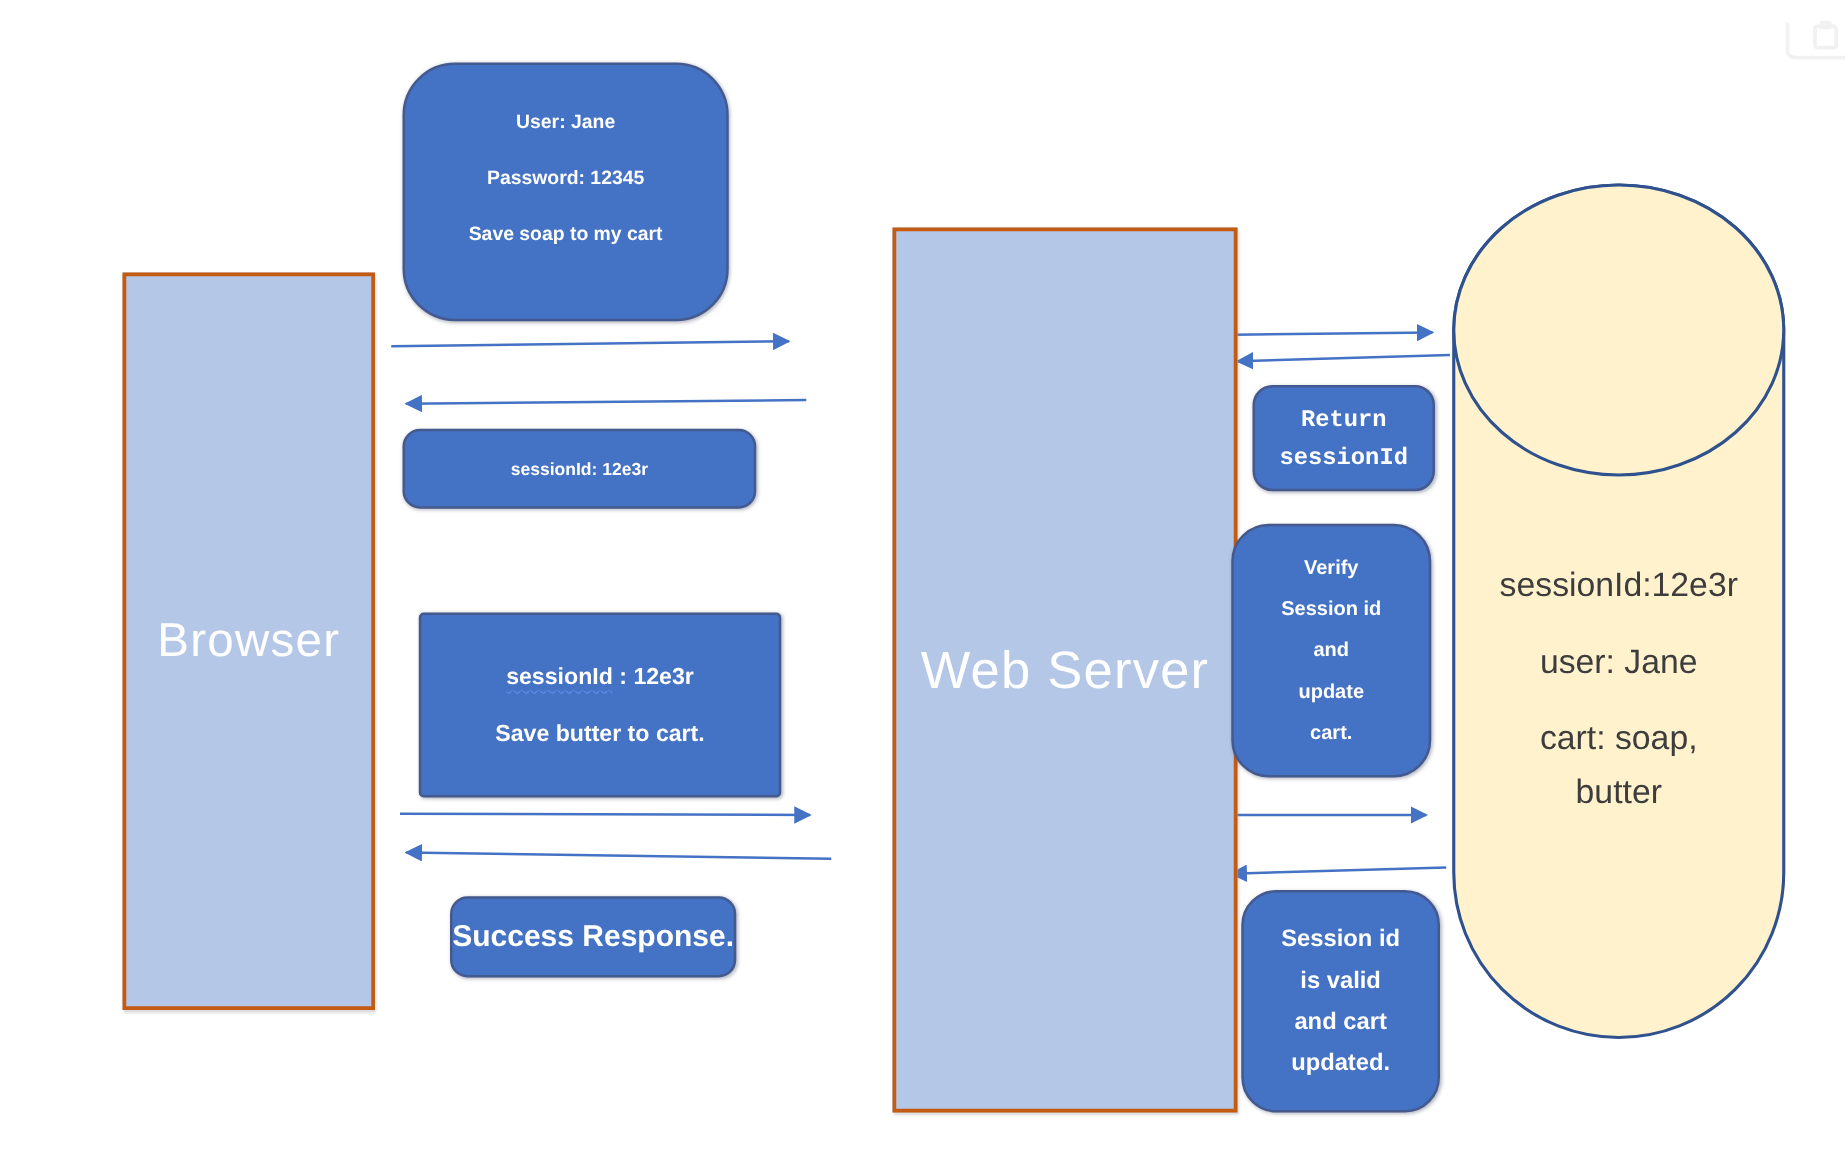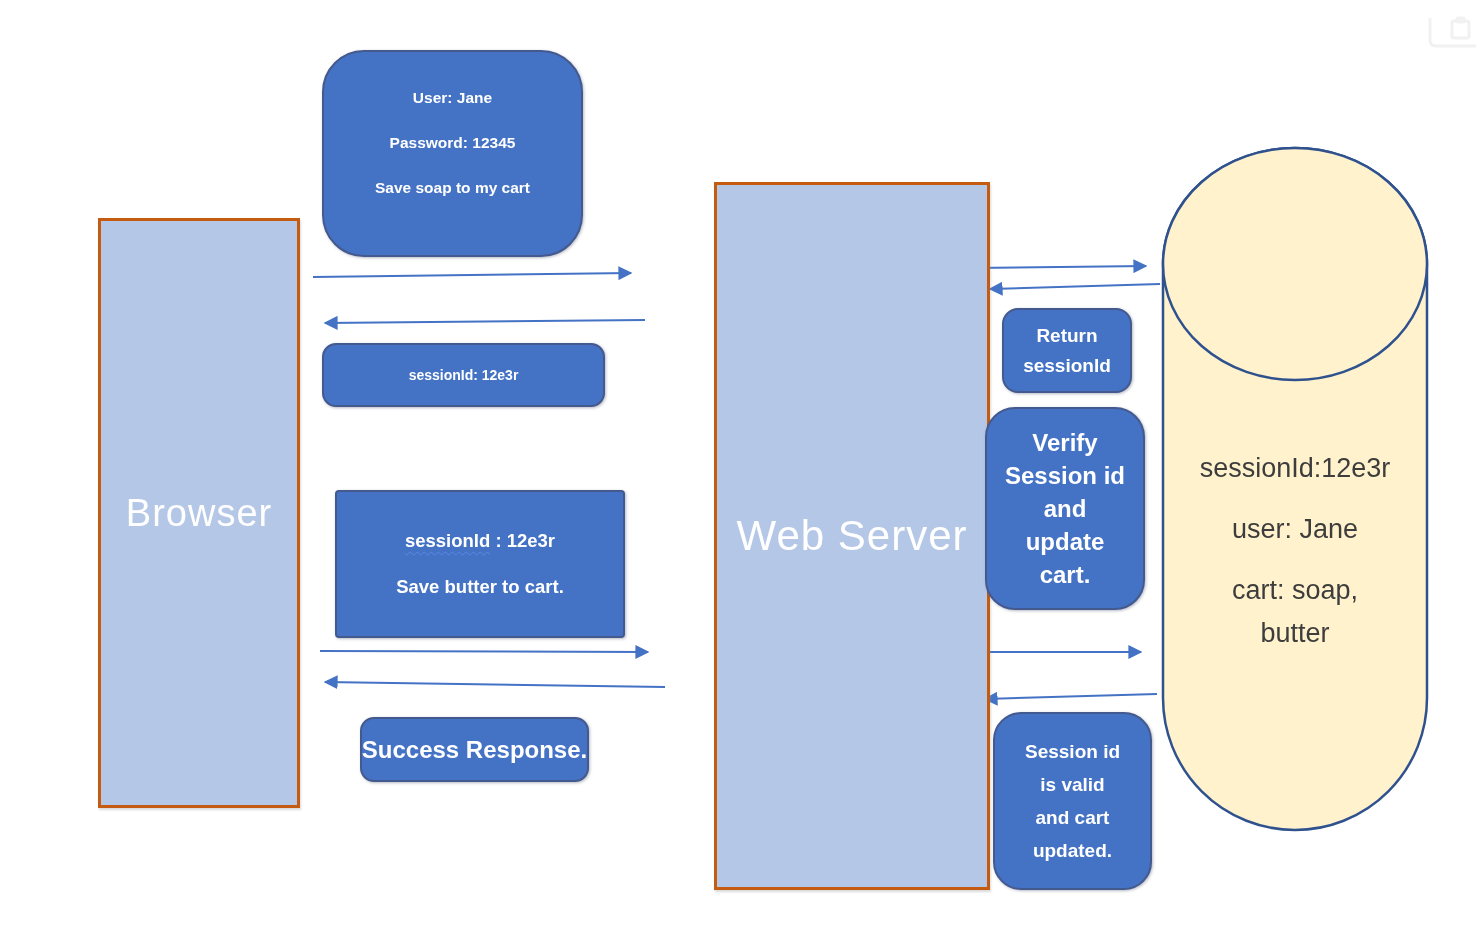--- a/index.html
+++ b/index.html
@@ -107,26 +107,26 @@
   <div class="note" style="left:335px; top:490px; width:290px; height:148px; border-radius:4px; font-size:18.5px; gap:24px;">
     <div><span class="squiggle">sessionId</span><span> : 12e3r</span></div>
     <div>Save butter to cart.</div>
   </div>
 
   <div class="note" style="left:360px; top:717px; width:229px; height:65px; border-radius:14px; font-size:24px;">
     <div>Success Response.</div>
   </div>
 
 
-  <div class="note" style="left:1002px; top:308px; width:130px; height:85px; border-radius:16px; font-size:19px; gap:8px;">
+  <div class="note" style="left:1002px; top:308px; width:146px; height:85px; border-radius:16px; font-size:19px; gap:8px;font-family:Liberation Mono, monospace;">
     <div>Return</div>
     <div>sessionId</div>
   </div>
 
-  <div class="note" style="left:985px; top:407px; width:160px; height:203px; border-radius:30px; font-size:24px; line-height:33px;">
+  <div class="note" style="left:985px; top:419px; width:160px; height:203px; border-radius:30px; font-size:16px; line-height:33px;">
     <div>Verify</div>
     <div>Session id</div>
     <div>and</div>
     <div>update</div>
     <div>cart.</div>
   </div>
 
   <div class="note" style="left:993px; top:712px; width:159px; height:178px; border-radius:28px; font-size:19px; line-height:33px;">
     <div>Session id</div>
     <div>is valid</div>

